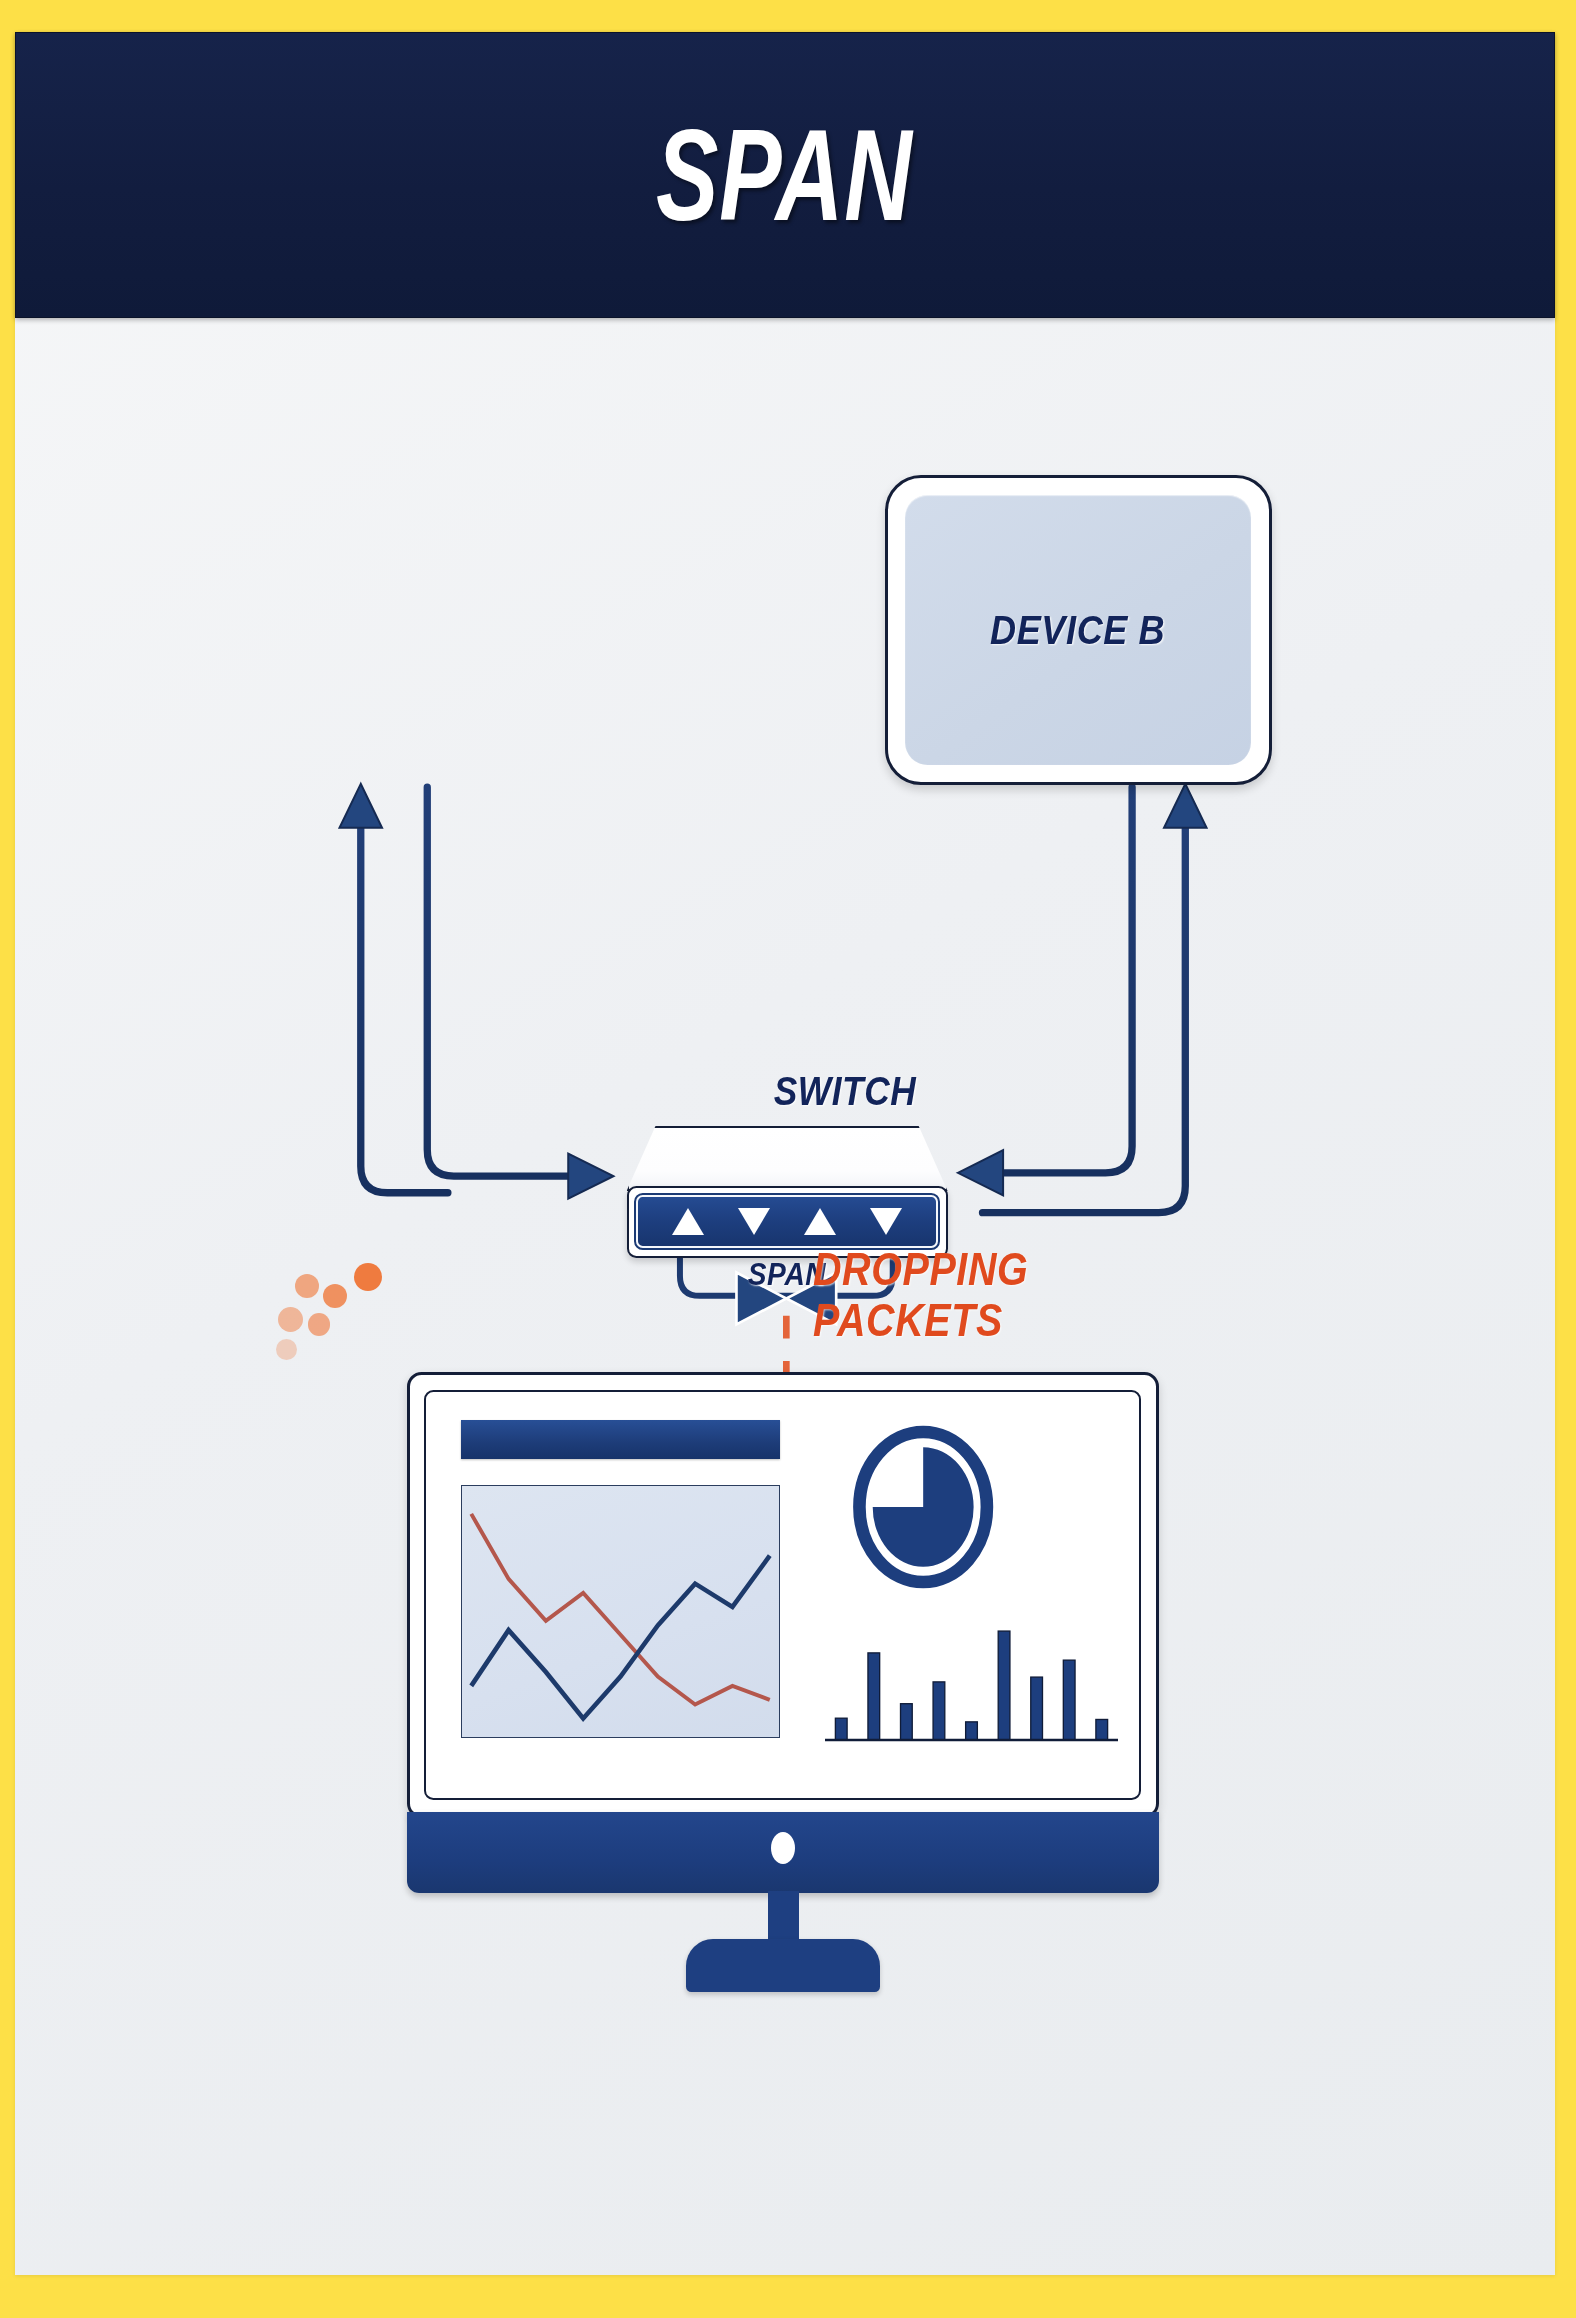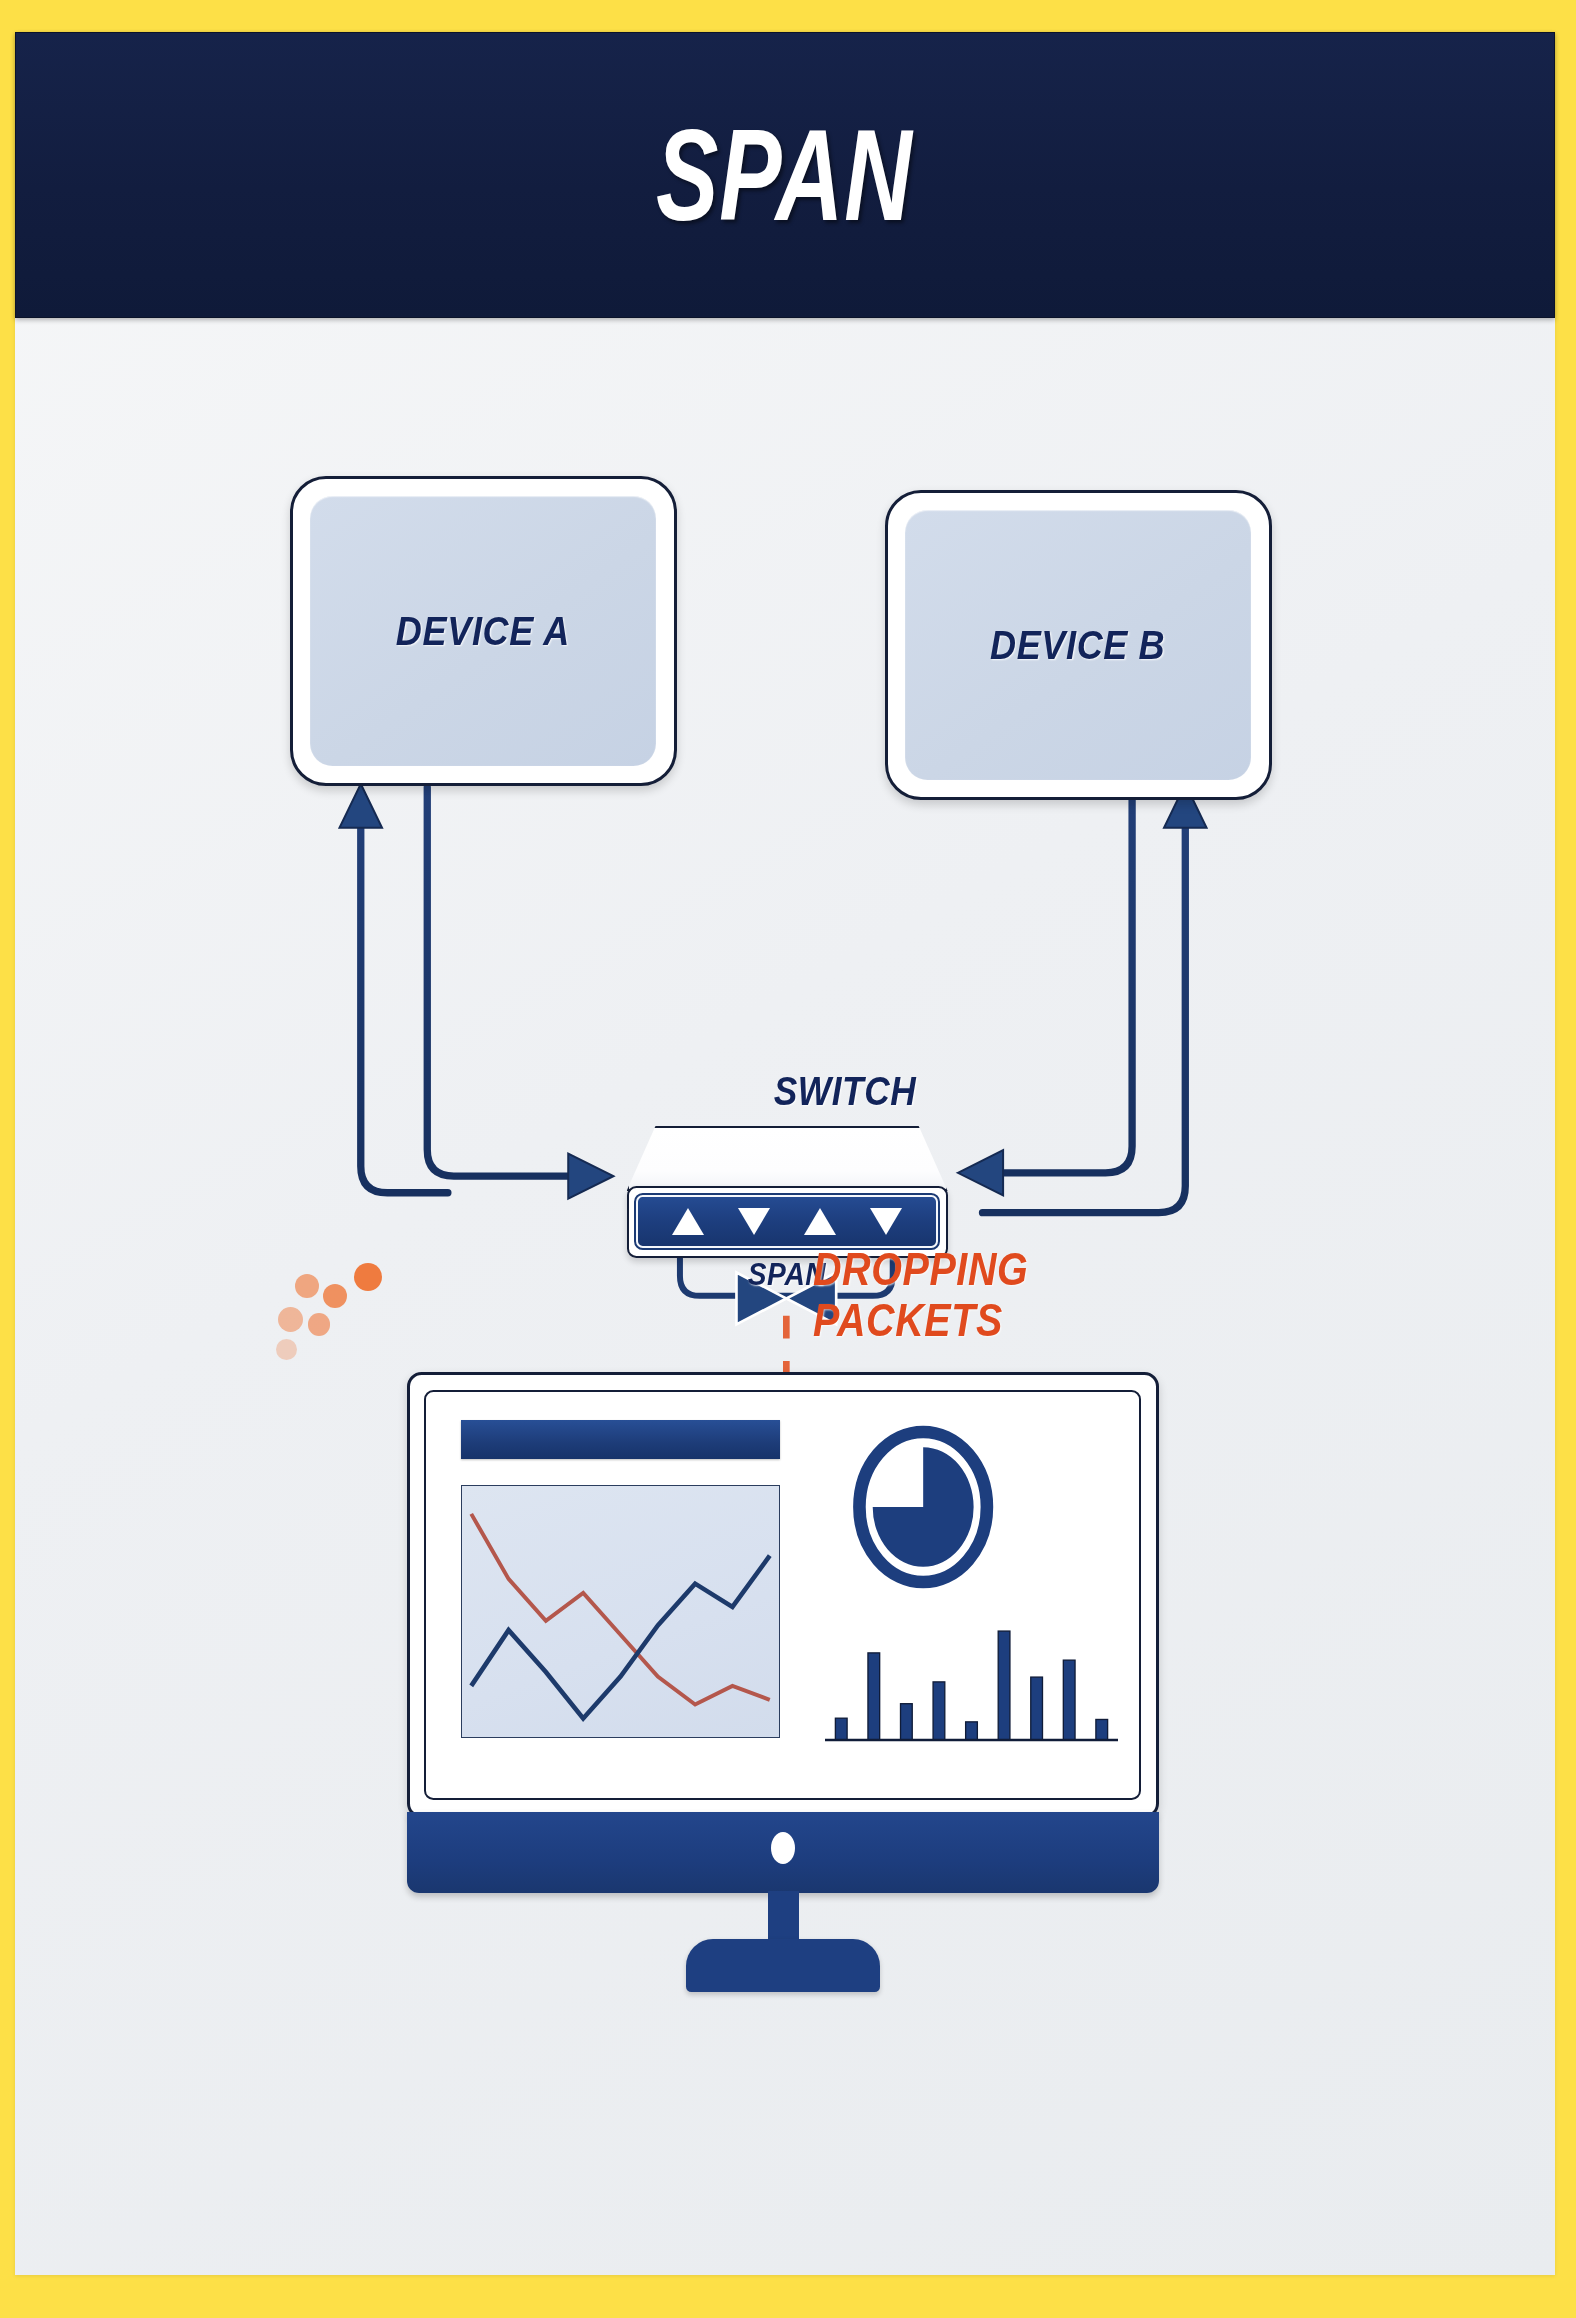--- a/index.html
+++ b/index.html
@@ -57,21 +57,21 @@
     box-shadow:inset 0 0.7px 1.3px rgba(255,255,255,.8);
   }
   .device-label{
     color:#12245a;font-style:italic;font-weight:700;
     font-size:41px;letter-spacing:0.7px;
     transform:scaleX(.88);
     text-shadow:1.3px 1.3px 2px rgba(255,255,255,.85);
     white-space:nowrap;
   }
   #device-a{left:275px;top:158px;width:387px;height:310px;}
-  #device-b{left:870px;top:172px;width:387px;height:310px;}
+  #device-b{left:870px;top:157px;width:387px;height:310px;}
 
   
   .svg-layer{position:absolute;left:0;top:0;width:1540px;height:1957px;overflow:visible;}
 
   
   .switch-label{
     position:absolute;left:697px;top:750px;width:266px;
     text-align:center;
     color:#12245a;font-style:italic;font-weight:700;
     font-size:41px;letter-spacing:0.7px;
@@ -230,25 +230,20 @@
         <polygon points="1235,1435 1235,1513 1160,1474" fill="#23467f" stroke="#ffffff" stroke-width="4"></polygon>
       </g>
 
       <g>
         <path d="M 1160 1500 L 1160 1676" fill="none" stroke="#e4643a" stroke-width="10" stroke-dasharray="34 34" stroke-linecap="butt"></path>
         <path d="M 1160 1690 L 1160 1950" fill="none" stroke="#e4643a" stroke-width="10" stroke-dasharray="34 34" stroke-linecap="butt"></path>
         <polygon points="1160,2010 1124,1940 1196,1940" fill="#f2682a"></polygon>
       </g>
     </svg>
 
-    <div class="device" id="device-a">
-      <div class="device-inner">
-        <span class="device-label">DEVICE A</span>
-      </div>
-    </div>
 
     <div class="device" id="device-b">
       <div class="device-inner">
         <span class="device-label">DEVICE B</span>
       </div>
     </div>
 
     <div class="switch-label">SWITCH</div>
 
     <div class="switch-wrap">

